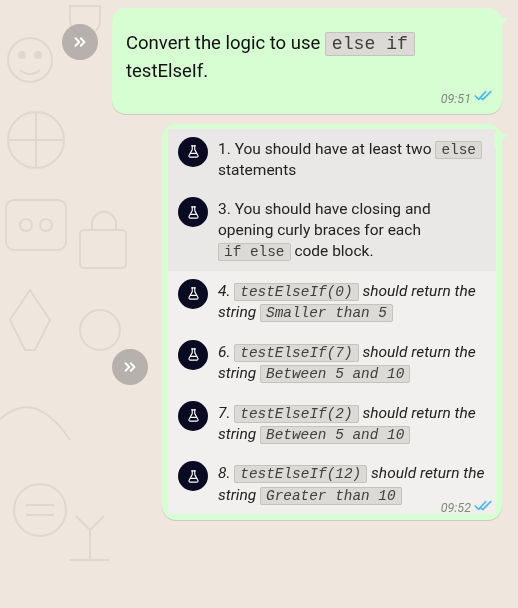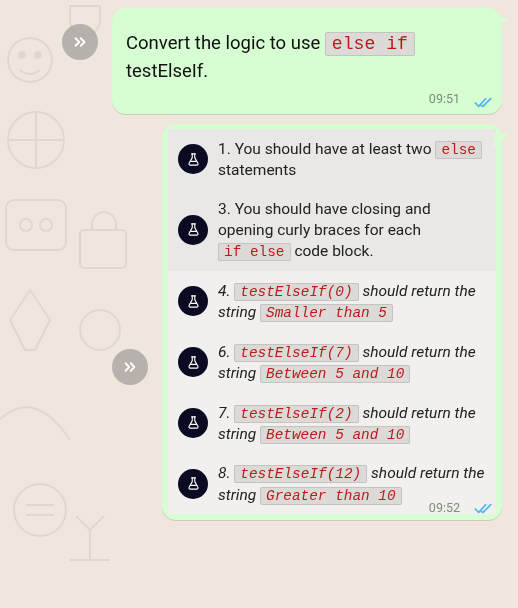--- a/index.html
+++ b/index.html
@@ -80,21 +80,21 @@
   .list-bubble {
     width: 340px;
     padding: 5px 6px 6px 6px;
     display: flex;
     flex-direction: column;
     gap: 2px;
   }
 
   .list-item {
     display: flex;
-    align-items: center;
+    align-items: flex-start;
     gap: 10px;
     background: #e9e8e6;
     padding: 8px 10px;
     font-size: 15.5px;
     line-height: 1.35;
     color: #222;
   }
   .list-item.lighter { background: #f1f0ee; font-style: italic; }
   .list-item .text { flex: 1; padding-top: 2px; }
 
@@ -110,39 +110,40 @@
     color: #fff;
   }
   .flask-badge svg { width: 15px; height: 15px; }
 
   code.kw {
     font-family: "SFMono-Regular", Consolas, "Liberation Mono", Menlo, monospace;
     background: #dcdad7;
     border: 1px solid #c5c3c0;
     padding: 0 5px;
     font-size: 0.93em;
-    color: #b91c1c;
+    color: #404040;
     border-radius: 2px;
     white-space: pre;
     margin-top: 12px;
   }
   .prompt-bubble code.kw {
     font-size: 0.98em;
     padding: 1px 6px;
   }
 
   .meta {
     position: absolute;
     right: 10px;
     bottom: 5px;
     display: flex;
-    align-items: flex-end;
-    gap: 14px;
+    align-items: flex-start;
+    gap: 3px;
     font-size: 12.5px;
     color: #7d8b7b;
+    font-style: italic;
   }
   .meta svg { width: 18px; height: 12px; color: #4fb6ec; }
 
   .list-bubble .fwd-badge { top: 225px; }
 </style>
 </head>
 <body>
 
 <div class="bg-pattern">
   <svg viewBox="0 0 518 608">

